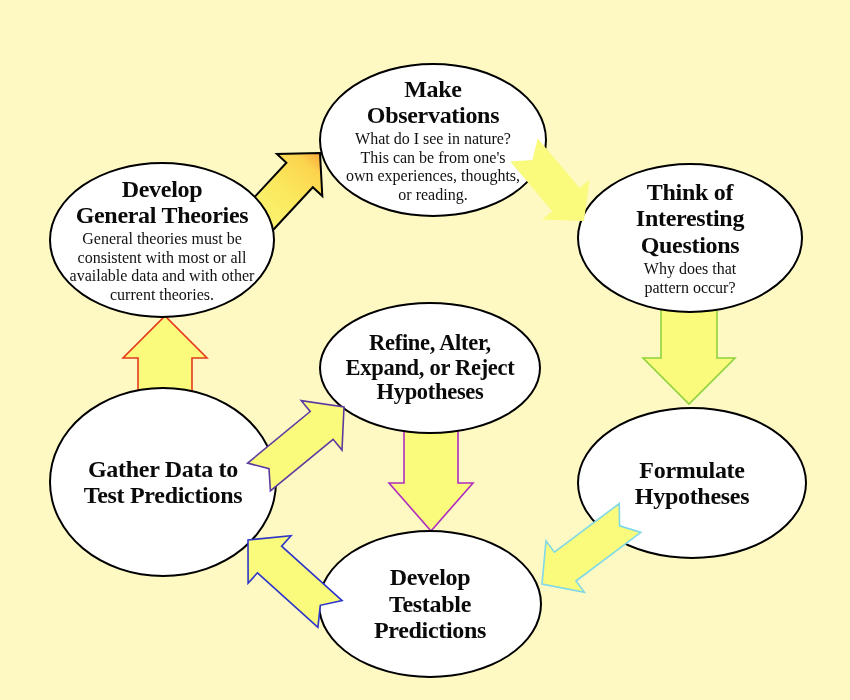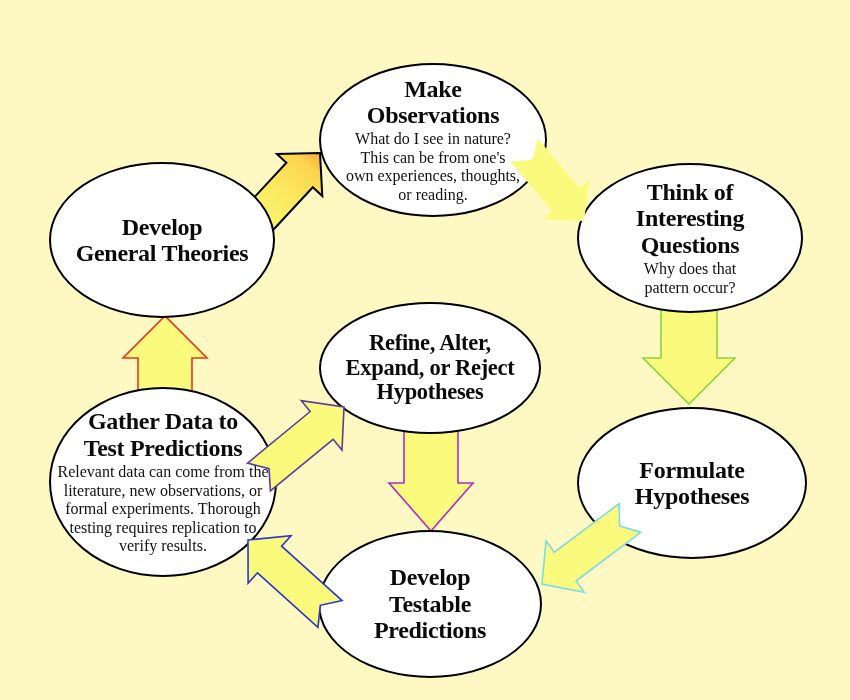--- a/index.html
+++ b/index.html
@@ -78,37 +78,36 @@
 
   <div class="node" id="node-develop-predictions">
     <h2>Develop
 Testable
 Predictions</h2>
   </div>
 
   <div class="node" id="node-gather-data">
     <h2>Gather Data to
 Test Predictions</h2>
-    <p>Relevant data can come from the
-literature, new observations, or
-formal experiments.  Thorough
-testing requires replication to
-verify results.</p>
   </div>
 
   <div class="node" id="node-refine-hypotheses">
     <h2>Refine, Alter,
 Expand, or Reject
 Hypotheses</h2>
 
   </div>
 
   <div class="node" id="node-general-theories">
     <h2>Develop
 General Theories</h2>
+    <p>General theories must be
+consistent with most or all
+available data and with other
+current theories.</p>
   </div>
 
   <svg id="arrows-front" class="arrow-layer front" width="850" height="700">
       <path d="M510.3,161.6 L552.2,211.2 L542.2,219.6 L584.0,221.0 L589.6,179.6 L579.7,188.0 L537.7,138.4 L532.4,159.9 Z" fill="#FAFA7C"></path>
       <path d="M619.2,503.6 L554.4,552.2 L546.0,541.0 L542.0,584.0 L584.4,592.2 L576.0,581.0 L640.8,532.4 L619.6,525.8 Z" fill="#FAFA7C" stroke="#7FD9E8" stroke-width="1.6" stroke-linejoin="miter"></path>
       <path d="M342.1,600.6 L281.6,546.1 L291.0,535.7 L248.0,540.0 L248.1,583.2 L257.5,572.8 L317.9,627.4 L320.3,605.3 Z" fill="#FAFA7C" stroke="#2B35C9" stroke-width="1.6" stroke-linejoin="miter"></path>
       <path d="M270.4,490.9 L333.1,439.3 L342.0,450.1 L344.0,407.0 L301.3,400.7 L310.2,411.5 L247.6,463.1 L269.0,468.7 Z" fill="#FAFA7C" stroke="#5C3AA0" stroke-width="1.6" stroke-linejoin="miter"></path>
     </svg>
 </div>
 

